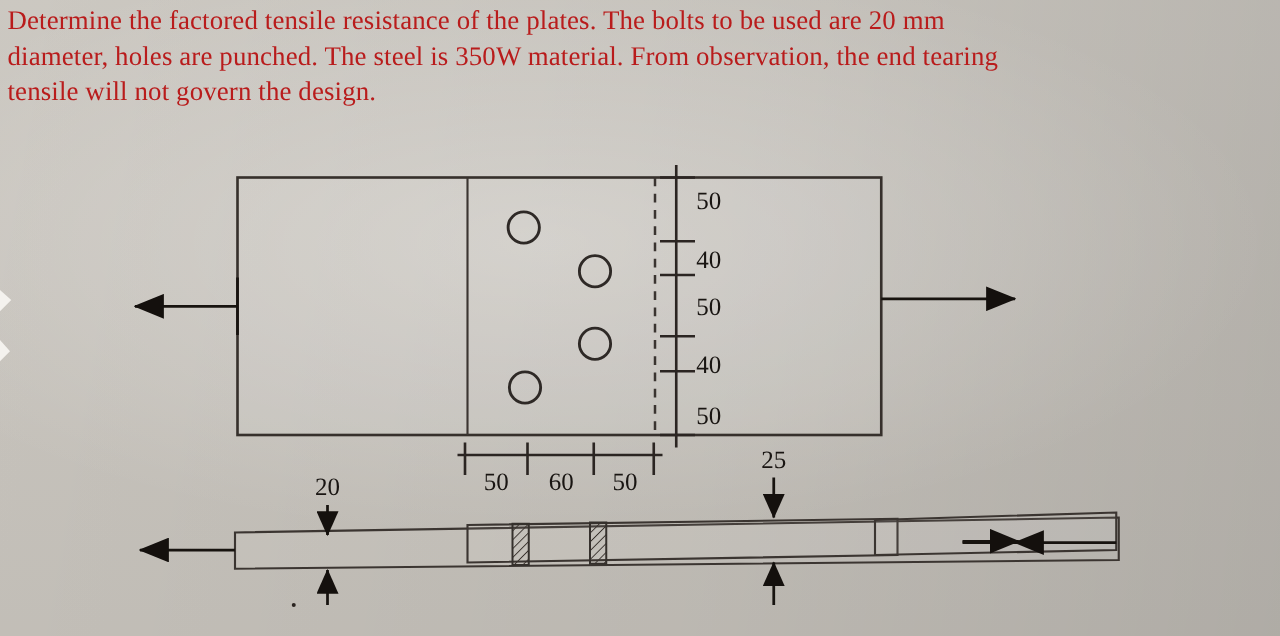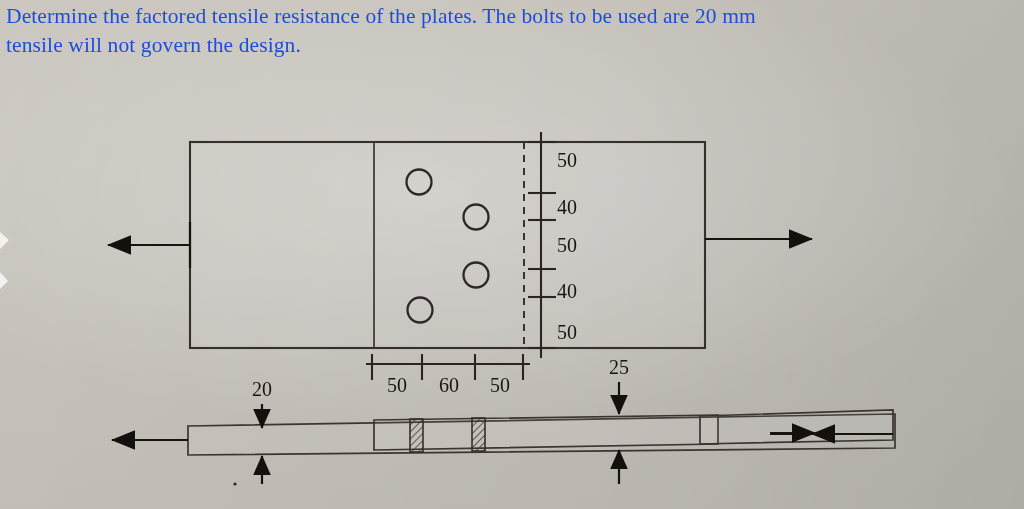--- a/index.html
+++ b/index.html
@@ -27,21 +27,21 @@
     pointer-events: none;
   }
   #prompt-text {
     position: absolute;
     left: 6px;
     top: 2px;
     width: 1014px;
     font-size: 21.5px;
     line-height: 1.33;
     letter-spacing: 0.1px;
-    color: #1d4ed8;
+    color: #b91c1c;
   }
   #prompt-text p {
     margin: 0;
   }
   svg#figure {
     position: absolute;
     left: 0;
     top: 0;
     width: 1024px;
     height: 509px;
@@ -96,20 +96,21 @@
 </style>
 </head>
 <body>
 
 <div id="page">
 
   <div id="paper-shade"></div>
 
   <div id="prompt-text">
     <p>Determine the factored tensile resistance of the plates. The bolts to be used are 20 mm</p>
+    <p>diameter, holes are punched. The steel is 350W material. From observation, the end tearing</p>
     <p>tensile will not govern the design.</p>
   </div>
 
   <svg id="figure" viewBox="0 0 1024 509">
 
     <defs>
       <marker id="arrHead" markerWidth="11" markerHeight="9" refX="10.5" refY="4.5" orient="auto">
         <path d="M0,0 L11,4.5 L0,9 Z" fill="#14100d"></path>
       </marker>
       <marker id="arrHeadSm" markerWidth="9" markerHeight="8" refX="8.6" refY="4" orient="auto">

